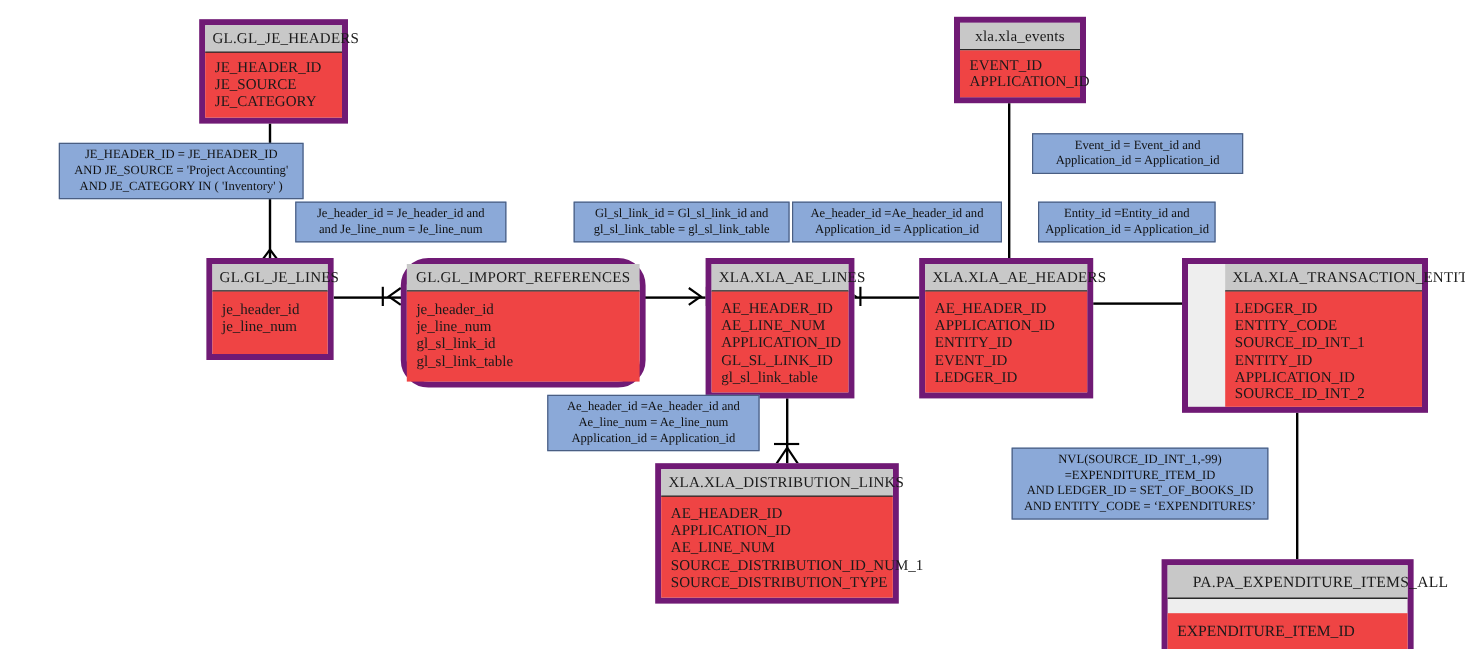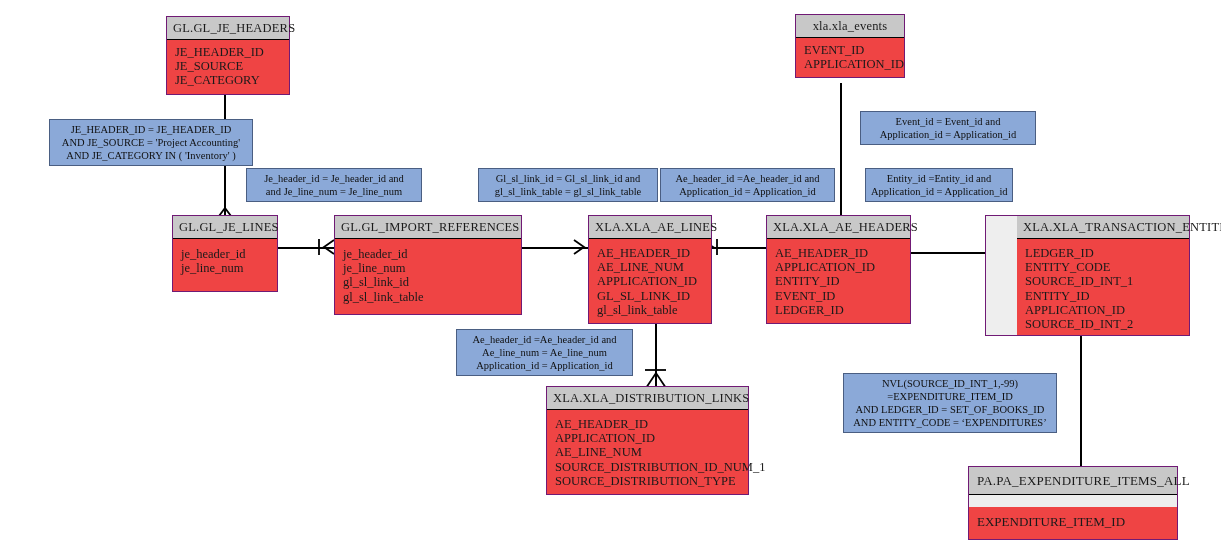--- a/index.html
+++ b/index.html
@@ -5,21 +5,21 @@
   html,body{margin:0;padding:0;background:#ffffff;}
   #canvas{
     position:relative;
     width:1221px;height:541px;
     background:#ffffff;
     font-family:"Liberation Serif", serif;
     overflow:hidden;
   }
   .entity{
     position:absolute;
-    border:1px solid #701a75;
+    border:5px solid #701a75;
     background:#eeeeee;
     box-sizing:border-box;
     z-index:5;
   }
   .entity .ent-title{
     background:#c8c8c8;
     border-bottom:1px solid #000000;
     text-align:center;
     font-size:12.5px;
     color:#1a1a1a;
@@ -125,21 +125,21 @@
   </div>
 
   <div class="entity" style="left:172px;top:215px;width:106px;">
     <div class="ent-title">GL.GL_JE_LINES</div>
     <div class="ent-cols" style="padding-top:8px;padding-bottom:16px;">
       <div>je_header_id</div>
       <div>je_line_num</div>
     </div>
   </div>
 
-  <div class="entity" style="left:334px;top:215px;width:188px;">
+  <div class="entity" style="left:334px;top:215px;width:204px;border-radius:23px;">
     <div class="ent-title">GL.GL_IMPORT_REFERENCES</div>
     <div class="ent-cols" style="padding-top:8px;padding-bottom:10px;">
       <div>je_header_id</div>
       <div>je_line_num</div>
       <div>gl_sl_link_id</div>
       <div>gl_sl_link_table</div>
     </div>
   </div>
 
   <div class="entity" style="left:588px;top:215px;width:124px;">
@@ -181,21 +181,21 @@
     <div class="ent-cols" style="padding-top:7px;padding-bottom:6px;">
       <div>AE_HEADER_ID</div>
       <div>APPLICATION_ID</div>
       <div>AE_LINE_NUM</div>
       <div>SOURCE_DISTRIBUTION_ID_NUM_1</div>
       <div>SOURCE_DISTRIBUTION_TYPE</div>
     </div>
   </div>
 
   <div class="entity" style="left:968px;top:466px;width:210px;">
-    <div class="ent-title" style="font-size:13px;padding:6px 6px 5px 8px;">PA.PA_EXPENDITURE_ITEMS_ALL</div>
+    <div class="ent-title" style="font-size:13px;padding:6px 6px 5px 21px;">PA.PA_EXPENDITURE_ITEMS_ALL</div>
     <div class="ent-cols" style="padding-top:8px;padding-bottom:10px;margin-top:12px;">
       <div style="font-size:13px;">EXPENDITURE_ITEM_ID</div>
     </div>
   </div>
 
   <div class="note" style="left:17px;top:119px;width:204px;margin-left:32px;">
     <div>JE_HEADER_ID = JE_HEADER_ID</div>
     <div>AND JE_SOURCE = 'Project Accounting'</div>
     <div>AND JE_CATEGORY IN ( 'Inventory'  )</div>
   </div>

